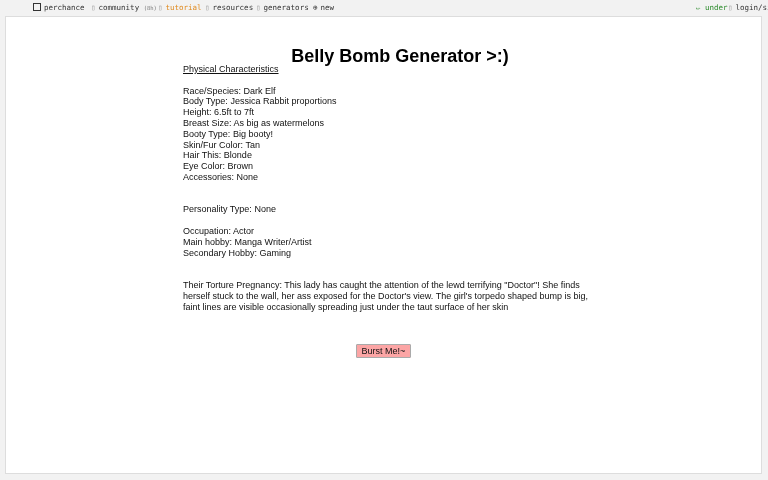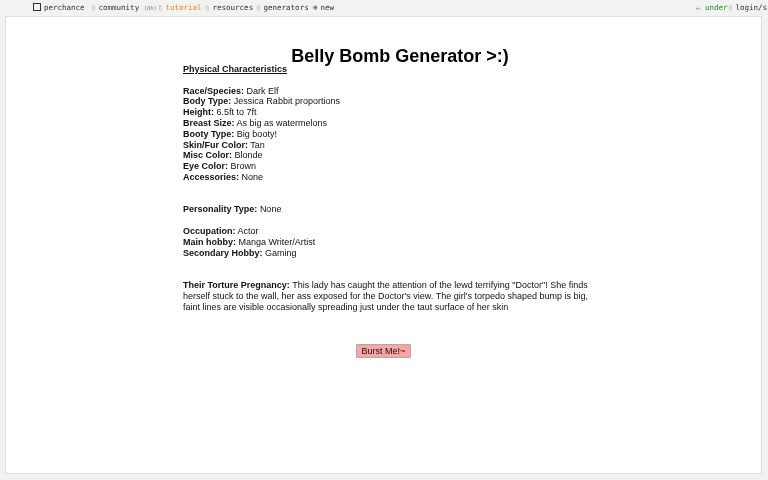--- a/index.html
+++ b/index.html
@@ -7,22 +7,22 @@
   .topbar { position:absolute; left:0; top:0; width:768px; height:15px; font-family:"DejaVu Sans Mono", monospace; font-size:7.5px; color:#333;margin-left:25px; }
   .topbar .item { position:absolute; top:3px; white-space:nowrap; }
   .topbar .small { font-size:5.5px; color:#777; }
   .tutorial { color:#e08a1e; }
   .edit { color:#2a8a2a; }
   .ico { color:#999; margin-right:3px; }
   .logo-ico { display:inline-block; width:8px; height:8px; border:1px solid #333; box-sizing:border-box; vertical-align:-1px; margin-right:3px; position:relative; }
   .panel { position:absolute; left:5px; top:16px; width:757px; height:458px; background:#fff; border:1px solid #ddd; box-sizing:border-box; }
   h1 { position:absolute; left:0; width:768px; top:30px; margin:16px; text-align:center; font-size:18px; font-weight:bold; color:#000; }
   .content { position:absolute; left:183px; top:64px; width:405px; font-size:9px; line-height:10.8px; color:#111; }
-  .section-title { font-weight:bold; text-decoration:underline; }
-  .row b { font-weight:bold; }
+  .section-title { font-weight:normal; text-decoration:underline; }
+  .row b { font-weight:normal; }
   .gap1 { height:10.8px; }
   .gap2 { height:21.6px; }
   .btn { position:absolute; left:356px; top:344px; width:55px; height:14px; border:1px solid #aaa; background:#fca5a5; font-size:9px; text-align:center; line-height:13px; color:#111; border-radius:1px; font-family:"Liberation Sans", sans-serif; padding:0; }
 </style>
 </head>
 <body>
 
 <div class="topbar">
   <span class="item" style="left:8px"><span class="logo-ico"></span><span>perchance</span></span>
   <span class="item" style="left:66px"><span class="ico">▯</span><span>community</span> <span class="small">(8h)</span></span>
@@ -40,21 +40,21 @@
 
 <div class="content">
   <div class="section-title">Physical Characteristics</div>
   <div class="gap1"></div>
   <div class="row"><b>Race/Species:</b> <span>Dark Elf</span></div>
   <div class="row"><b>Body Type:</b> <span>Jessica Rabbit proportions</span></div>
   <div class="row"><b>Height:</b> <span>6.5ft to 7ft</span></div>
   <div class="row"><b>Breast Size:</b> <span>As big as watermelons</span></div>
   <div class="row"><b>Booty Type:</b> <span>Big booty!</span></div>
   <div class="row"><b>Skin/Fur Color:</b> <span>Tan</span></div>
-  <div class="row"><b>Misc Color:</b> <span>Blonde</span></div>
+  <div class="row"><b>Hair This:</b> <span>Blonde</span></div>
   <div class="row"><b>Eye Color:</b> <span>Brown</span></div>
   <div class="row"><b>Accessories:</b> <span>None</span></div>
   <div class="gap2"></div>
   <div class="row"><b>Personality Type:</b> <span>None</span></div>
   <div class="gap1"></div>
   <div class="row"><b>Occupation:</b> <span>Actor</span></div>
   <div class="row"><b>Main hobby:</b> <span>Manga Writer/Artist</span></div>
   <div class="row"><b>Secondary Hobby:</b> <span>Gaming</span></div>
   <div class="gap2"></div>
   <div class="row"><b>Their Torture Pregnancy:</b> <span>This lady has caught the attention of the lewd terrifying "Doctor"! She finds herself stuck to the wall, her ass exposed for the Doctor's view. The girl's torpedo shaped bump is big, faint lines are visible occasionally spreading just under the taut surface of her skin</span></div>

